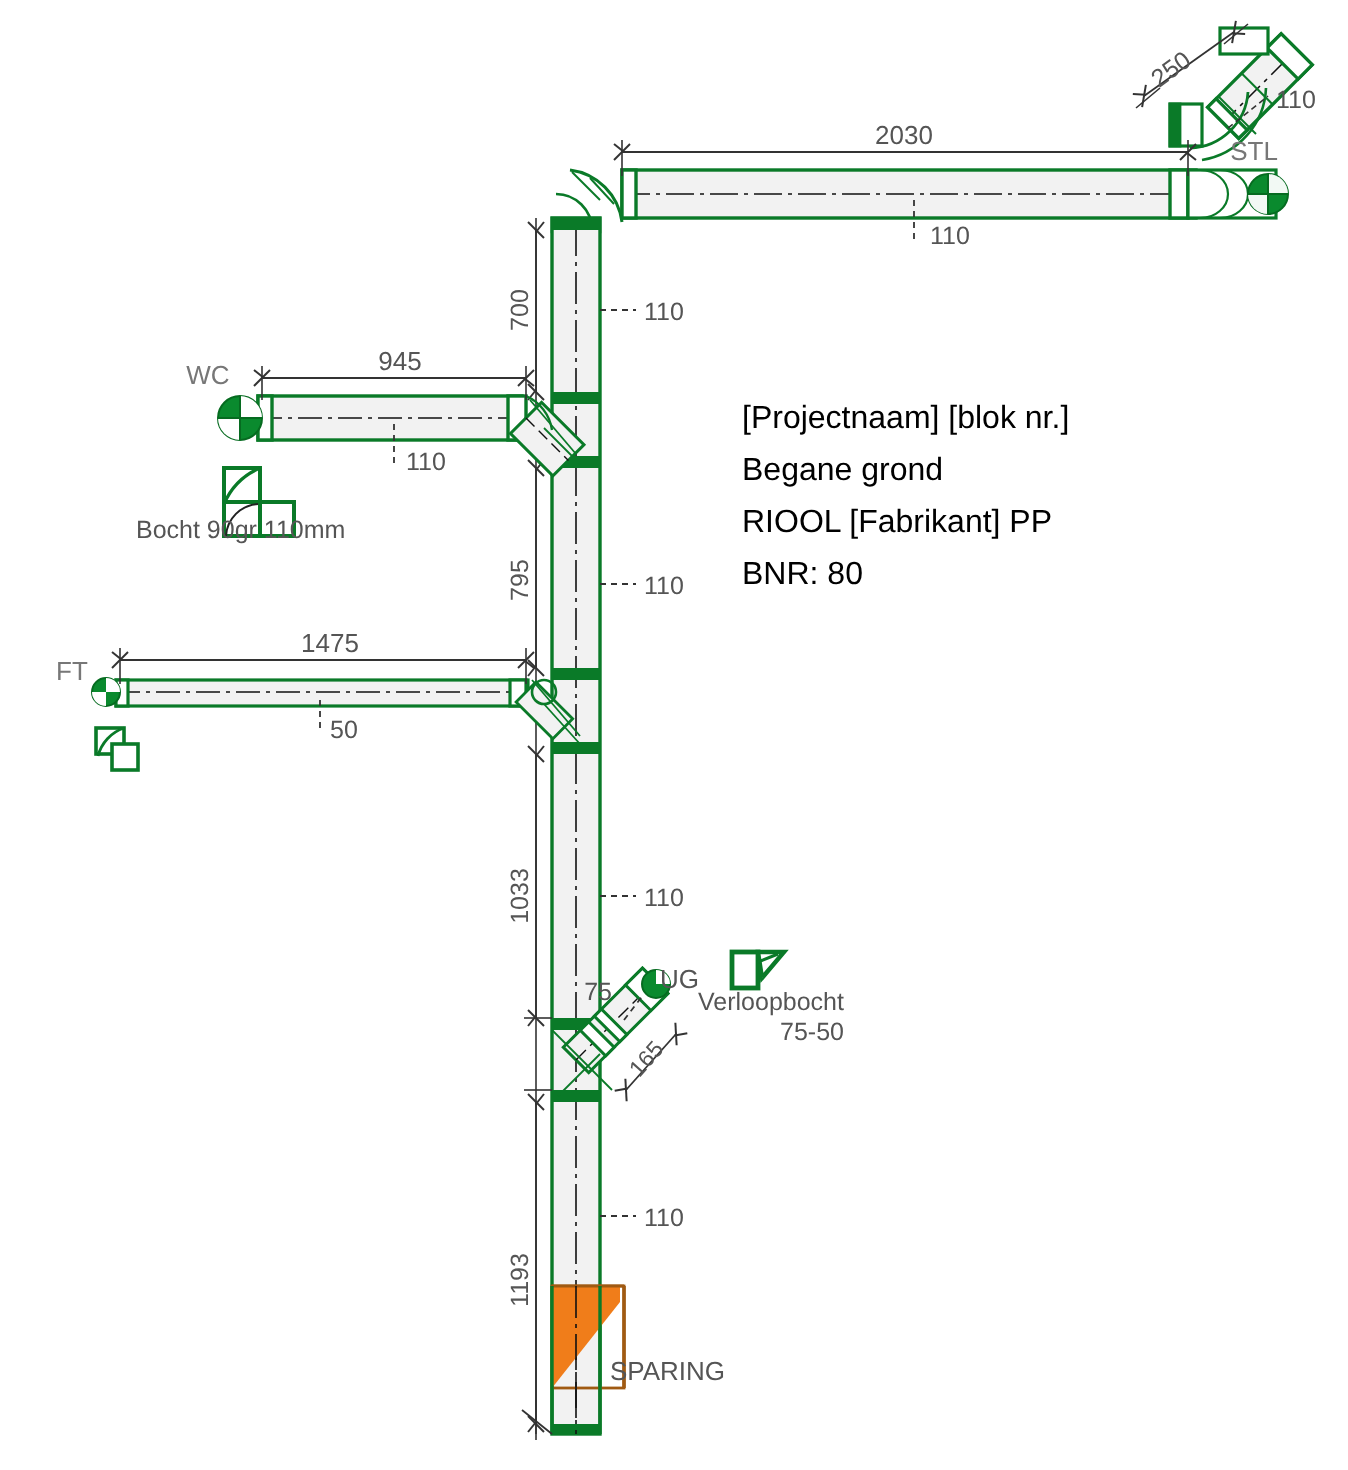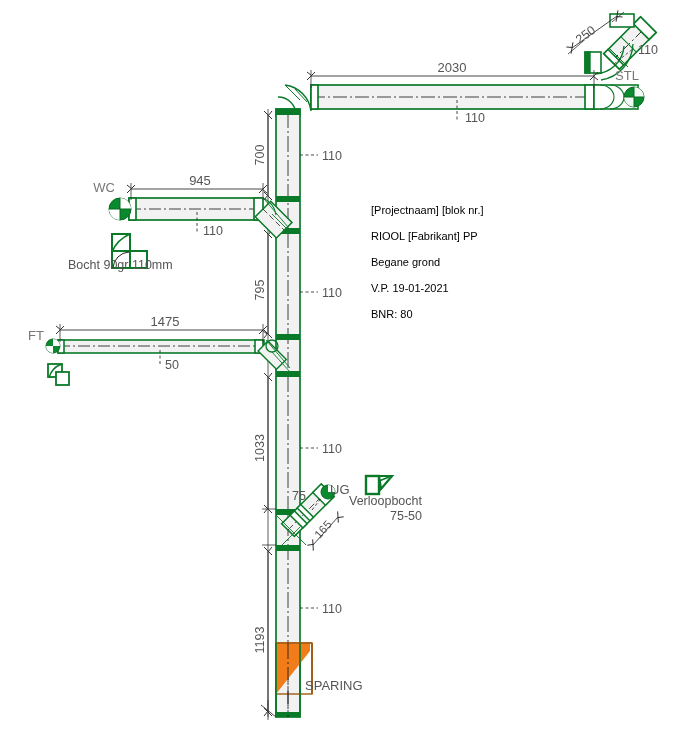--- a/index.html
+++ b/index.html
@@ -1,20 +1,20 @@
 <!DOCTYPE html>
 <html><head>
 <meta charset="utf-8">
 <style>
   html,body{margin:0;padding:0;background:#ffffff;}
   body{width:674px;height:735px;position:relative;overflow:hidden;
        font-family:"Liberation Sans", sans-serif;}
   #stage{position:absolute;left:0;top:0;width:674px;height:735px;}
   svg{position:absolute;left:0;top:0;}
-  .titleblock{position:absolute;left:371px;top:197px;font-size:11px;
+  .titleblock{position:absolute;left:371px;top:197px;font-size:16px;
               color:#000;line-height:26px;white-space:nowrap;}
   .titleblock div{white-space:nowrap;}
 </style>
 </head>
 <body>
 
 <div id="stage">
 
 <svg width="674" height="735" viewBox="0 0 674 735">
 
@@ -306,19 +306,18 @@
 
   <g>
     <line x1="261" y1="705" x2="276" y2="717" stroke="#333" stroke-width="0.9"></line>
     <line x1="268" y1="700" x2="268" y2="720" stroke="#333" stroke-width="0.8"></line>
   </g>
 
 </svg>
 
 <div class="titleblock">
   <div>[Projectnaam] [blok nr.]</div>
+  <div>Begane grond</div>
   <div>RIOOL [Fabrikant] PP</div>
-  <div>Begane grond</div>
-  <div>V.P. 19-01-2021</div>
   <div>BNR: 80</div>
 </div>
 
 </div>
 
 </body></html>

